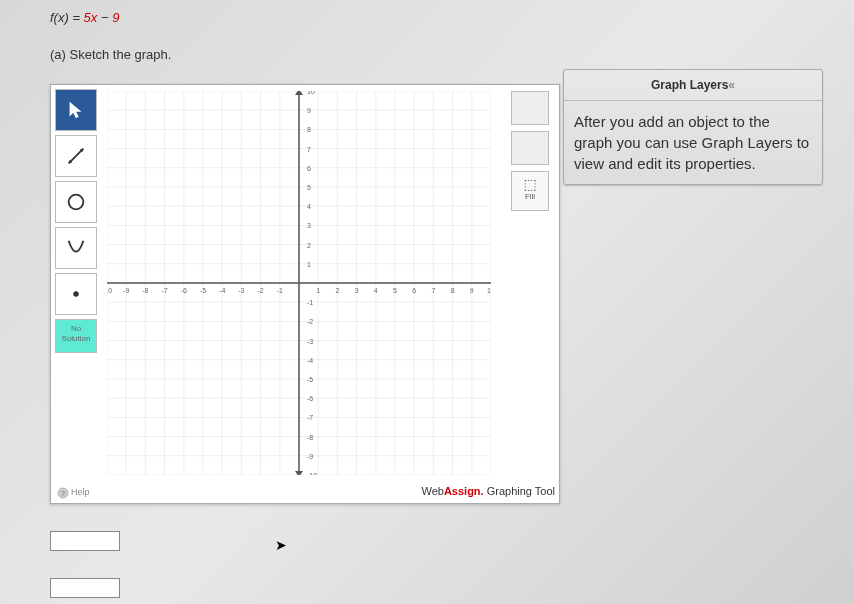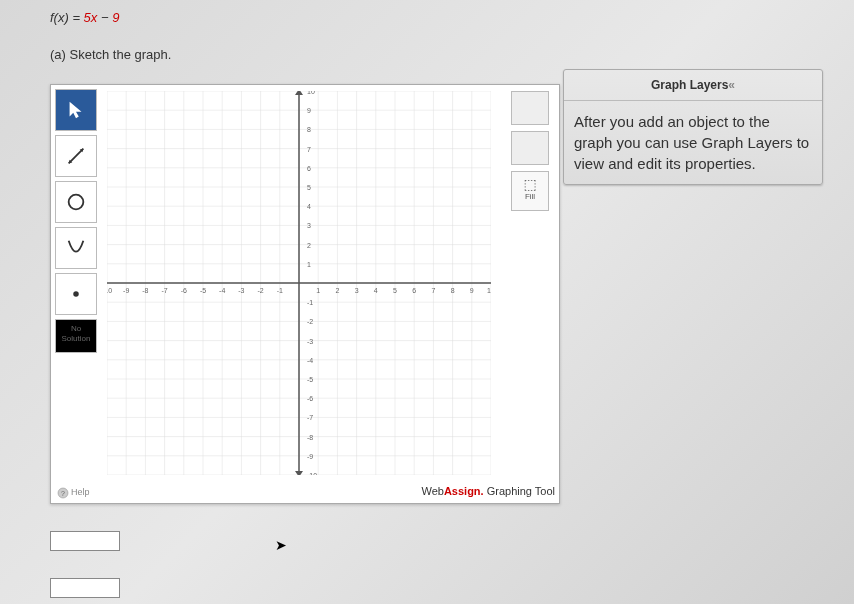--- a/index.html
+++ b/index.html
@@ -41,21 +41,21 @@
   border: 1px solid #bbb;
   display: flex;
   align-items: center;
   justify-content: center;
   cursor: pointer;
 }
 .tool.active { background: #2a5a9a; }
 .tool svg { width: 22px; height: 22px; }
 .tool-nosol {
   width: 42px; height: 34px;
-  background: #000000;
+  background: #5eead4;
   border: 1px solid #bbb;
   font-size: 8px;
   color: #666;
   text-align: center;
   line-height: 1.2;
   padding-top: 4px;
   cursor: pointer;
 }
 .help-area {
   position: absolute;

